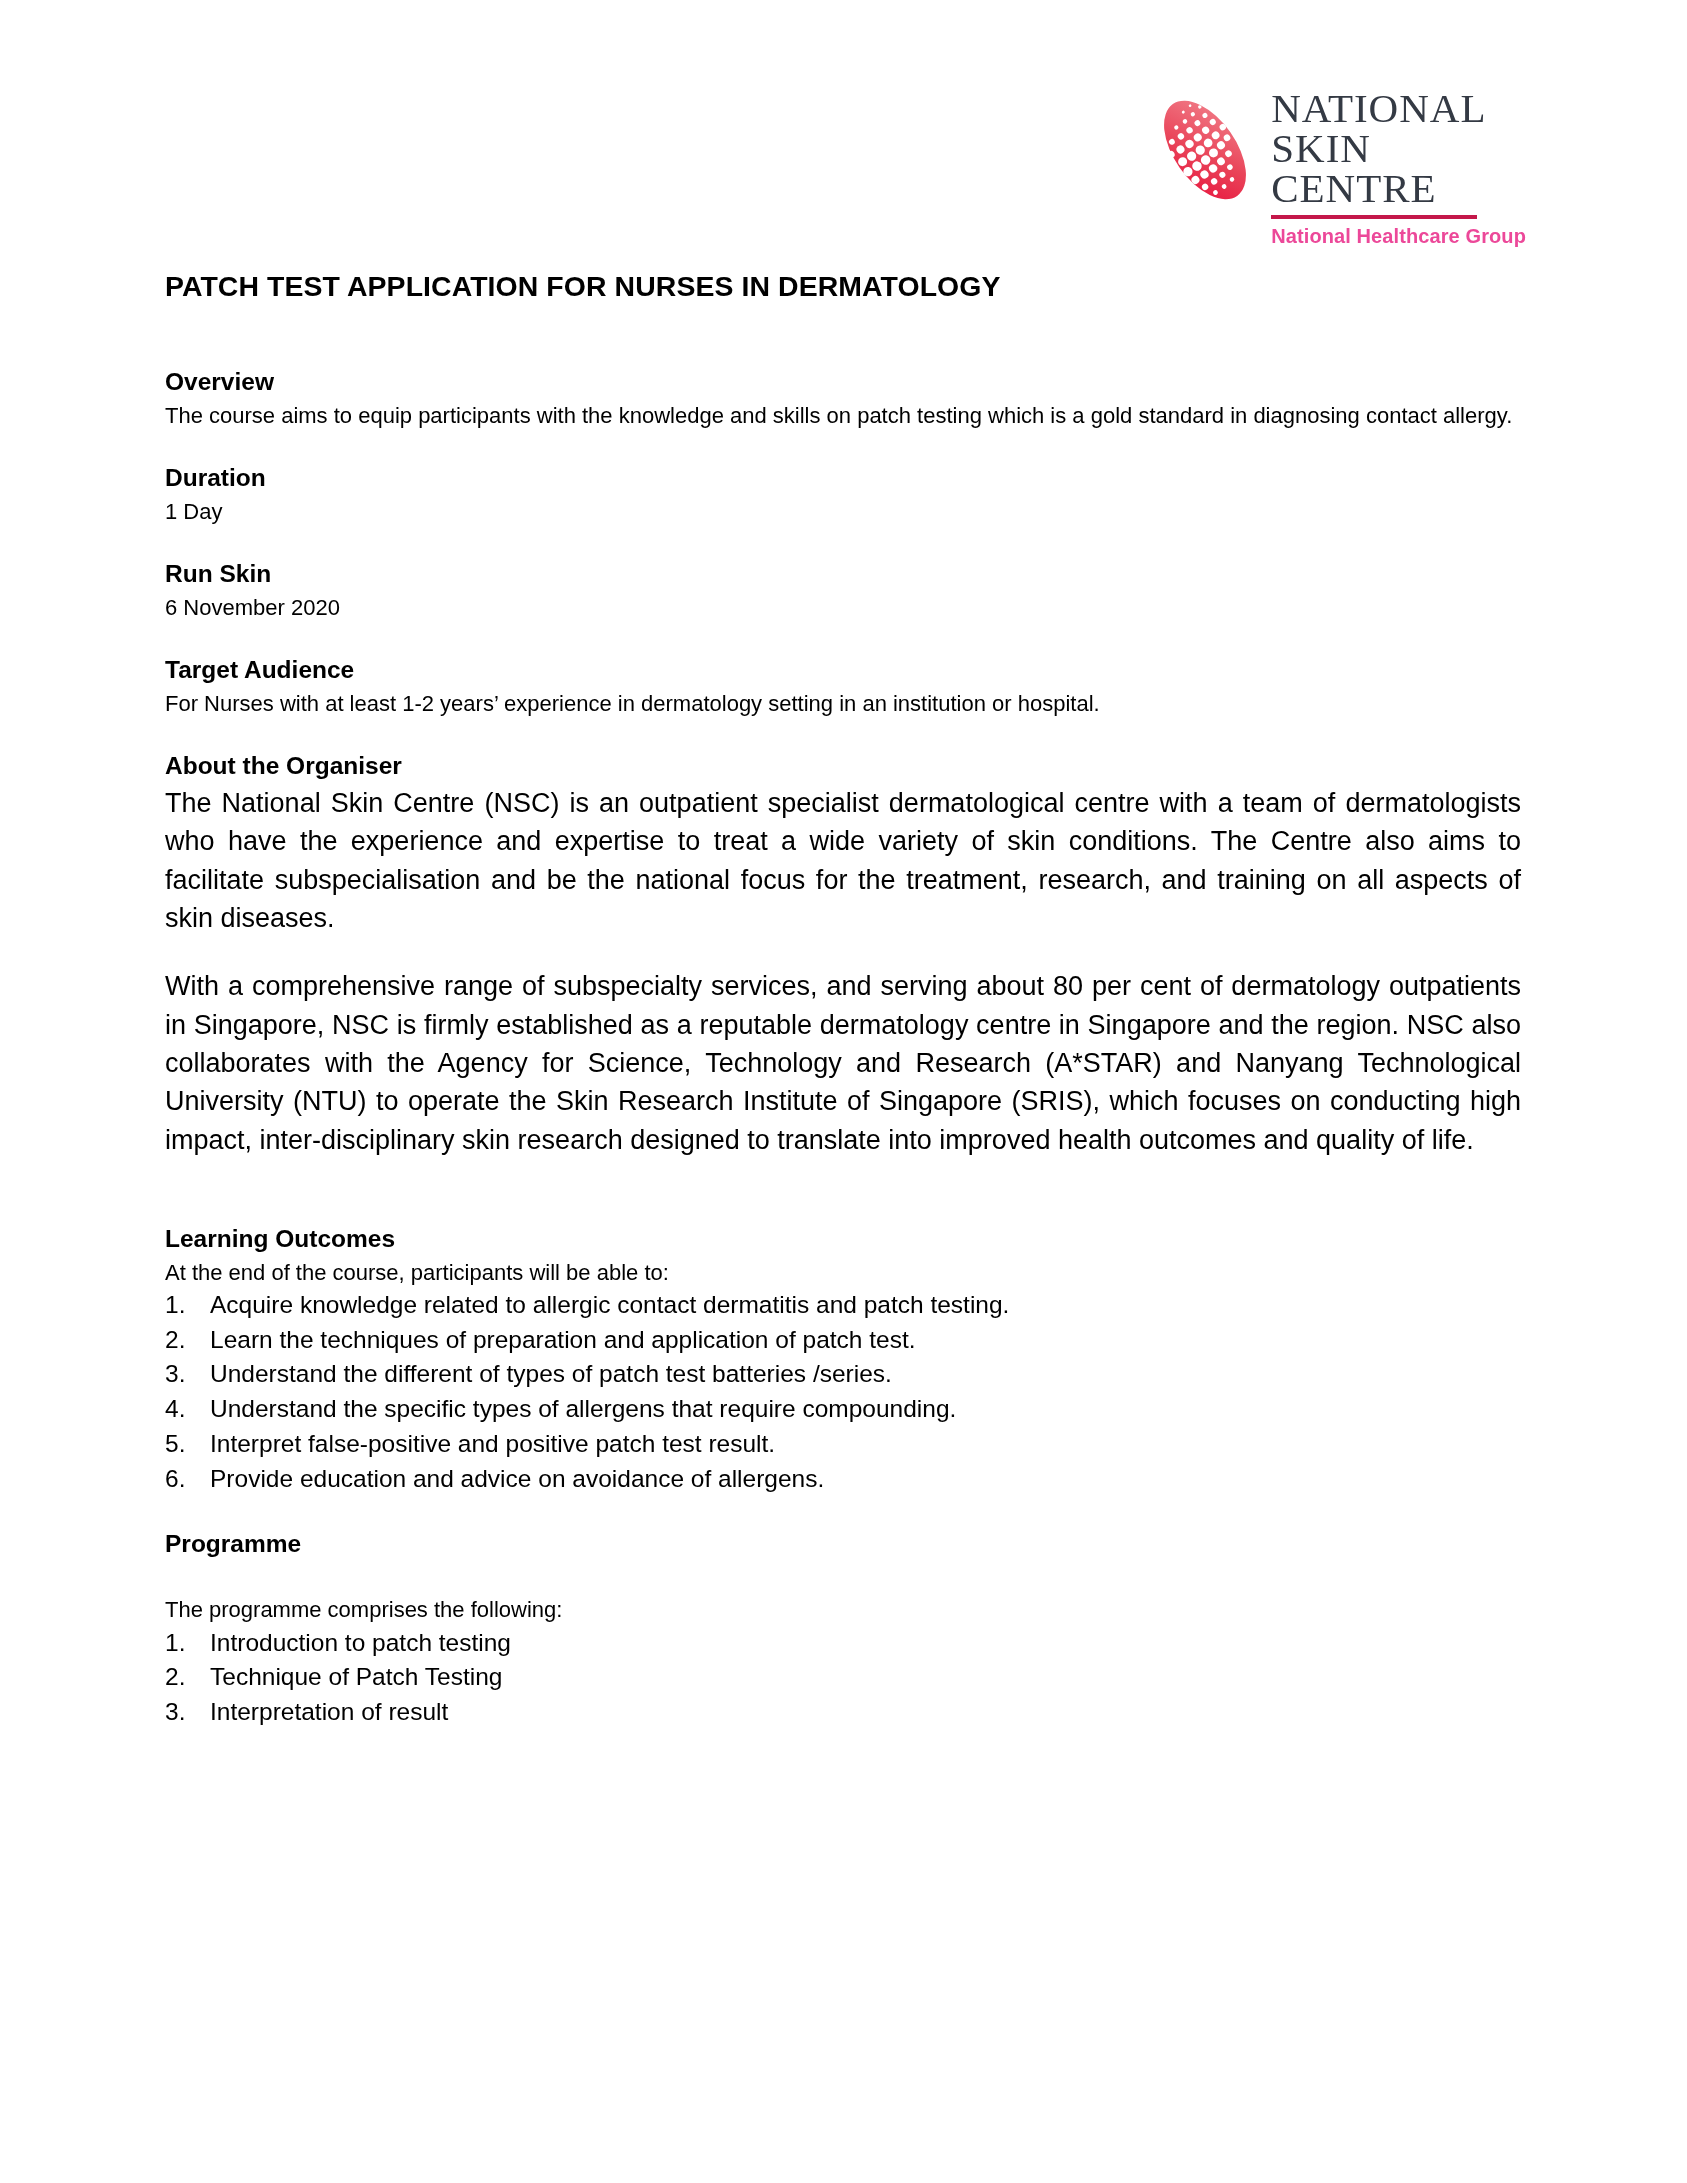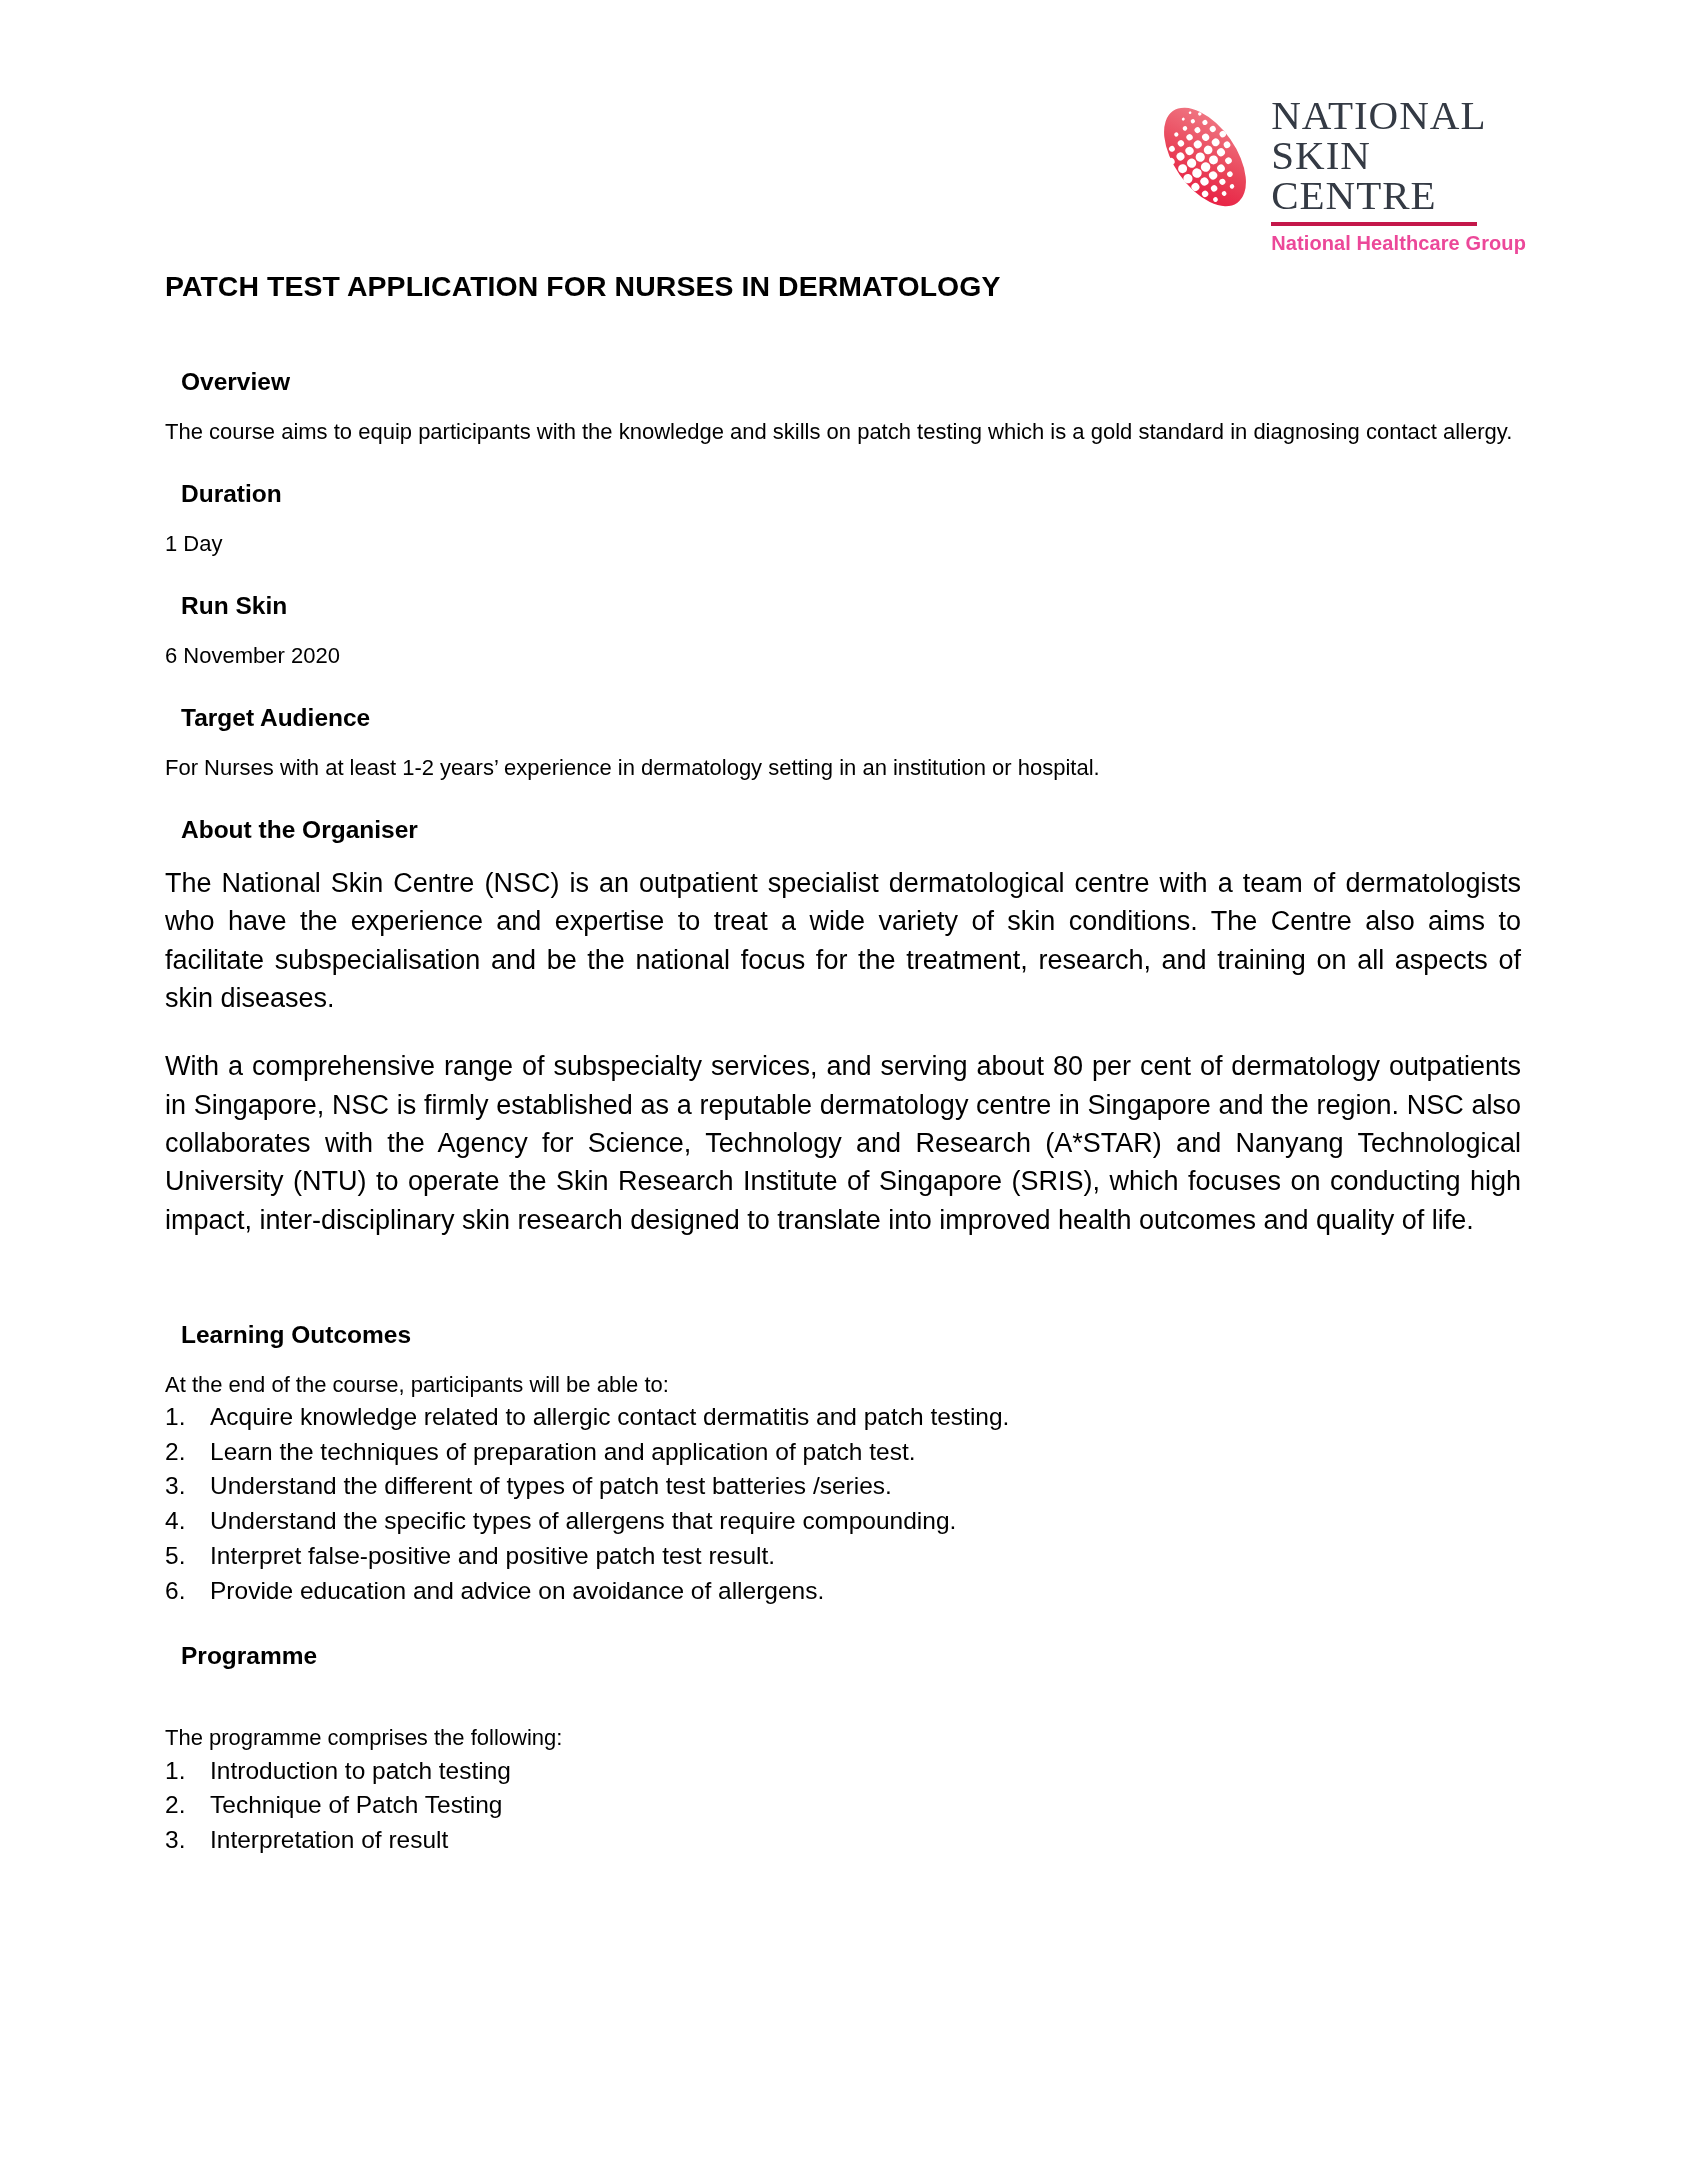--- a/index.html
+++ b/index.html
@@ -19,21 +19,21 @@
     position: relative;
     width: 1687px;
     height: 2183px;
     background: #ffffff;
     box-sizing: border-box;
   }
 
   
   .logo-block {
     position: absolute;
-    top: 92px;
+    top: 85px;
     right: 161px;
     display: flex;
     align-items: flex-start;
     gap: 9.3px;
   }
   .logo-mark {
     width: 114px;
     height: 116px;
     flex: 0 0 auto;
     margin-top: 6.6px;
@@ -83,21 +83,21 @@
     margin: 4px 0 62px 0;
     line-height: 1.2;
   }
 
   .section { margin: 0 0 30px 0; }
 
   .section-heading {
     font-size: 24.5px;
     font-weight: bold;
     line-height: 1.42;
-    margin: 16px;
+    margin: 0;
   }
 
   .section-body {
     font-size: 22px;
     line-height: 1.42;
     margin: 0;
   }
 
   .para {
     font-size: 27px;

